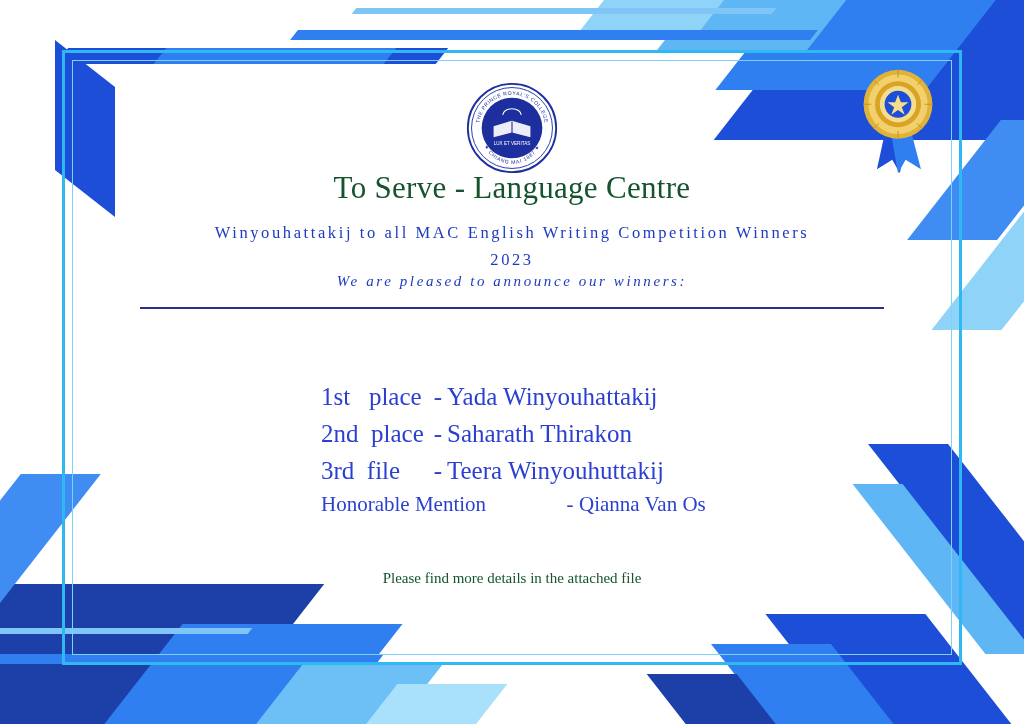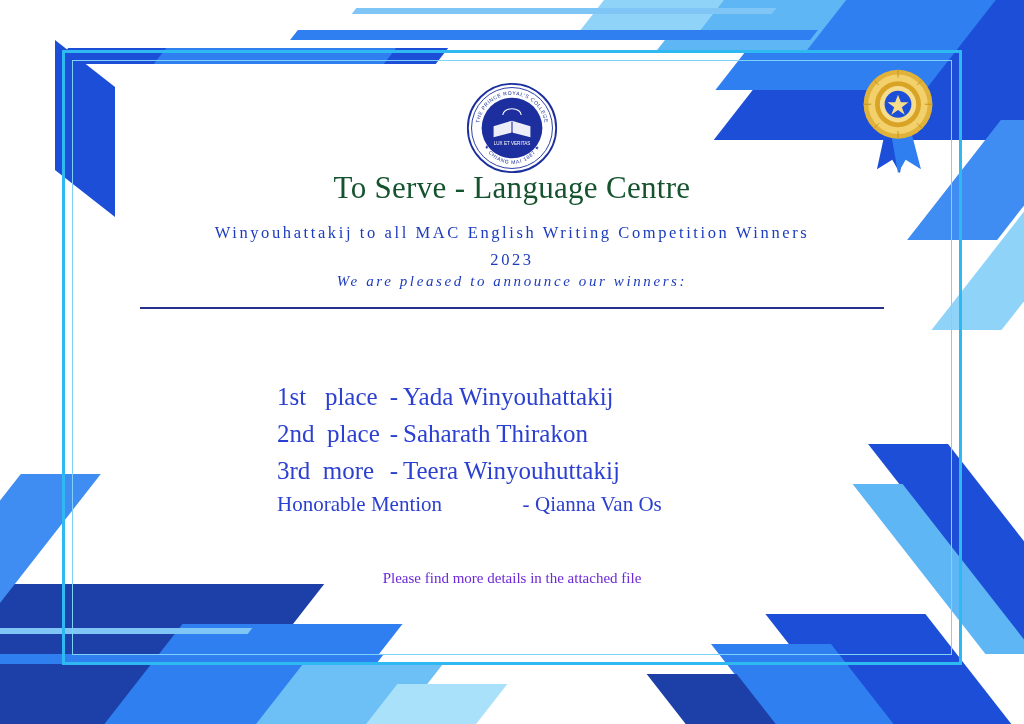--- a/index.html
+++ b/index.html
@@ -262,41 +262,42 @@
     align-items: baseline;
     width: 470px;
     font-size: 25px;
     color: #2b3fd0;
     line-height: 1.48;
   }
   .winner-row .place {
     width: 108px;
     text-align: left;
     white-space: pre;
+    margin-left: 44px;
   }
   .winner-row .dash {
     width: 18px;
     text-align: center;
   }
   .winner-row .name {
     text-align: left;
     white-space: nowrap;
   }
   .winner-row.honorable {
     font-size: 21px;
   }
   .winner-row.honorable .place {
     width: 240px;
   }
 
   .footer {
     position: absolute;
     top: 510px; left: 0; right: 0;
     font-size: 15px;
-    color: #6d28d9;
+    color: #14532d;
   }
 
   .seal-text {
     font-family: "Liberation Sans", sans-serif;
   }
 </style>
 </head>
 <body>
 
 <div class="page">
@@ -389,21 +390,21 @@
         <span class="place">1st   place</span>
         <span class="dash">-</span>
         <span class="name">Yada Winyouhattakij</span>
       </div>
       <div class="winner-row">
         <span class="place">2nd  place</span>
         <span class="dash">-</span>
         <span class="name">Saharath Thirakon</span>
       </div>
       <div class="winner-row">
-        <span class="place">3rd  more</span>
+        <span class="place">3rd  file</span>
         <span class="dash">-</span>
         <span class="name">Teera Winyouhuttakij</span>
       </div>
       <div class="winner-row honorable">
         <span class="place">Honorable Mention</span>
         <span class="dash">-</span>
         <span class="name">Qianna Van Os</span>
       </div>
     </div>
 

